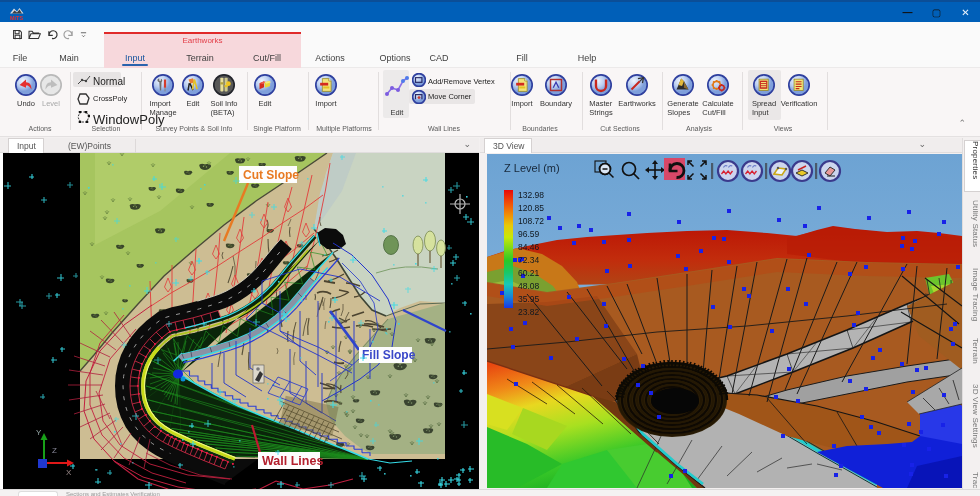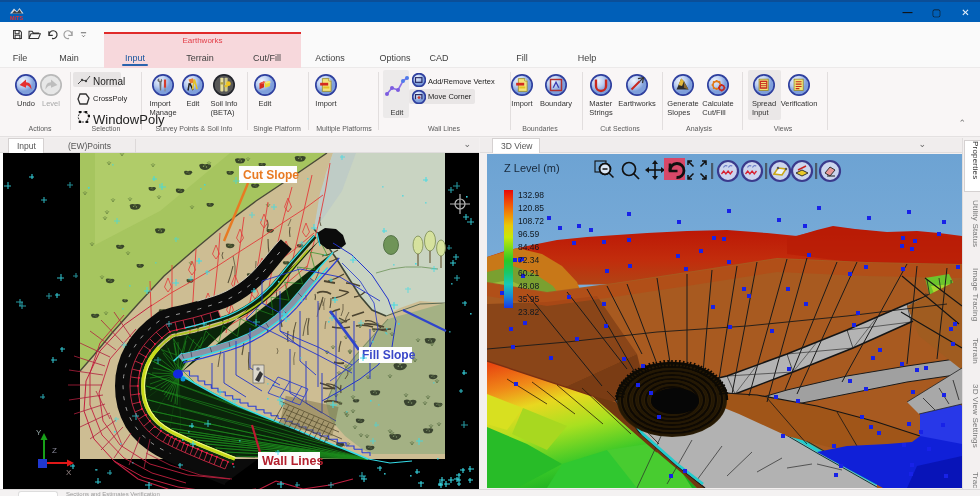--- a/index.html
+++ b/index.html
@@ -1137,21 +1137,21 @@
 <path d="M418,330 h6 M421,328 v6" stroke="#38dce8" stroke-width="1.1" opacity="1.00"></path>
 <path d="M415,319 h5 M417,316 v5" stroke="#38dce8" stroke-width="1.1" opacity="1.00"></path>
 <path d="M468,327 h5 M470,325 v5" stroke="#38dce8" stroke-width="1.1" opacity="1.00"></path>
 <path d="M438,331 h5 M440,328 v5" stroke="#38dce8" stroke-width="1.1" opacity="1.00"></path>
 <path d="M439,327 h6 M442,324 v6" stroke="#38dce8" stroke-width="1.1" opacity="1.00"></path>
 <path d="M457,331 h4 M459,329 v4" stroke="#38dce8" stroke-width="1.1" opacity="1.00"></path>
 <path d="M444,331 h6 M446,328 v6" stroke="#38dce8" stroke-width="1.1" opacity="1.00"></path>
 </svg></div>
 
 <div class="panelbar" style="left:480px;top:138px;width:482px">
-  <span class="ptab on" style="margin-left:12px;width:48px;text-align:center;white-space:nowrap">3D View</span>
+  <span class="ptab on" style="margin-left:4px;width:48px;text-align:center;white-space:nowrap">3D View</span>
   <span class="chev" style="right:36px">⌄</span>
 </div>
 <div id="threedwrap" style="position:absolute;left:487px;top:154px;width:475px;height:334px;background:#84b2db"><svg width="475" height="334" viewBox="0 0 475 334">
 <defs>
 <linearGradient id="sky" x1="0" y1="0" x2="0" y2="1">
           <stop offset="0" stop-color="#6da3d3"></stop>
           <stop offset="1" stop-color="#90bce2"></stop>
         </linearGradient>
 <linearGradient id="ridge" x1="0" y1="0" x2="0" y2="1">
           <stop offset="0" stop-color="#bb1505"></stop>

